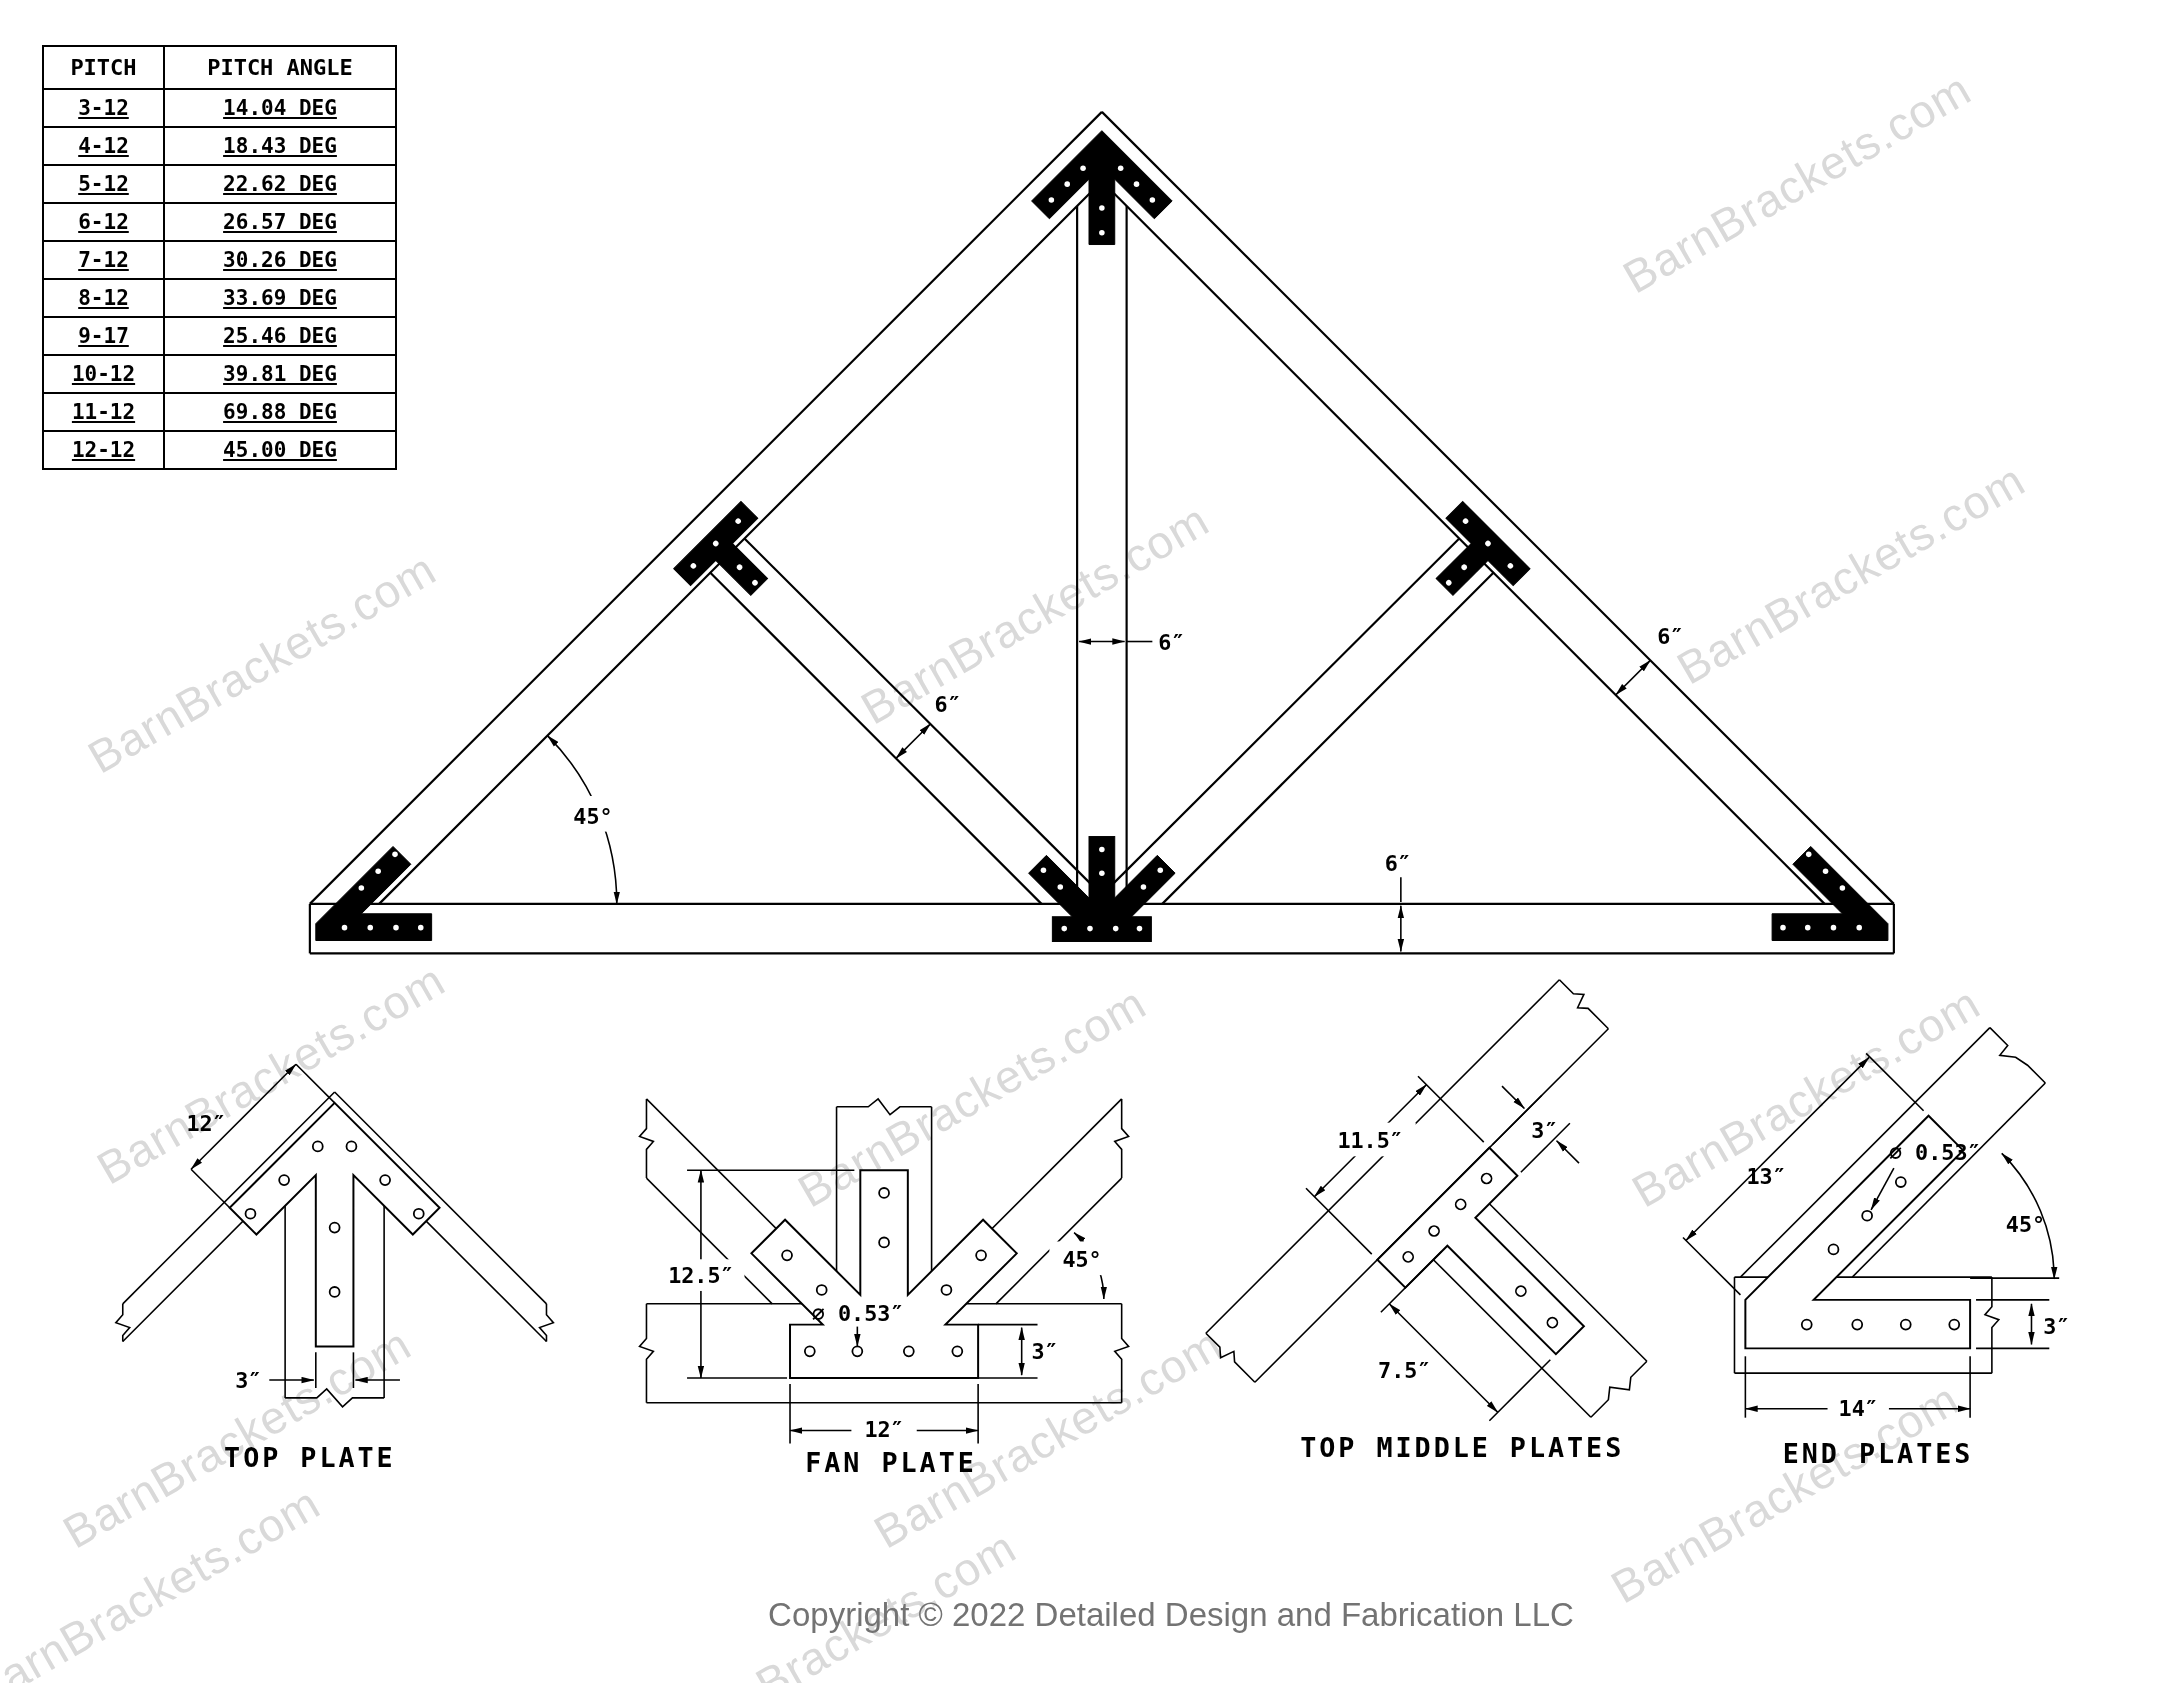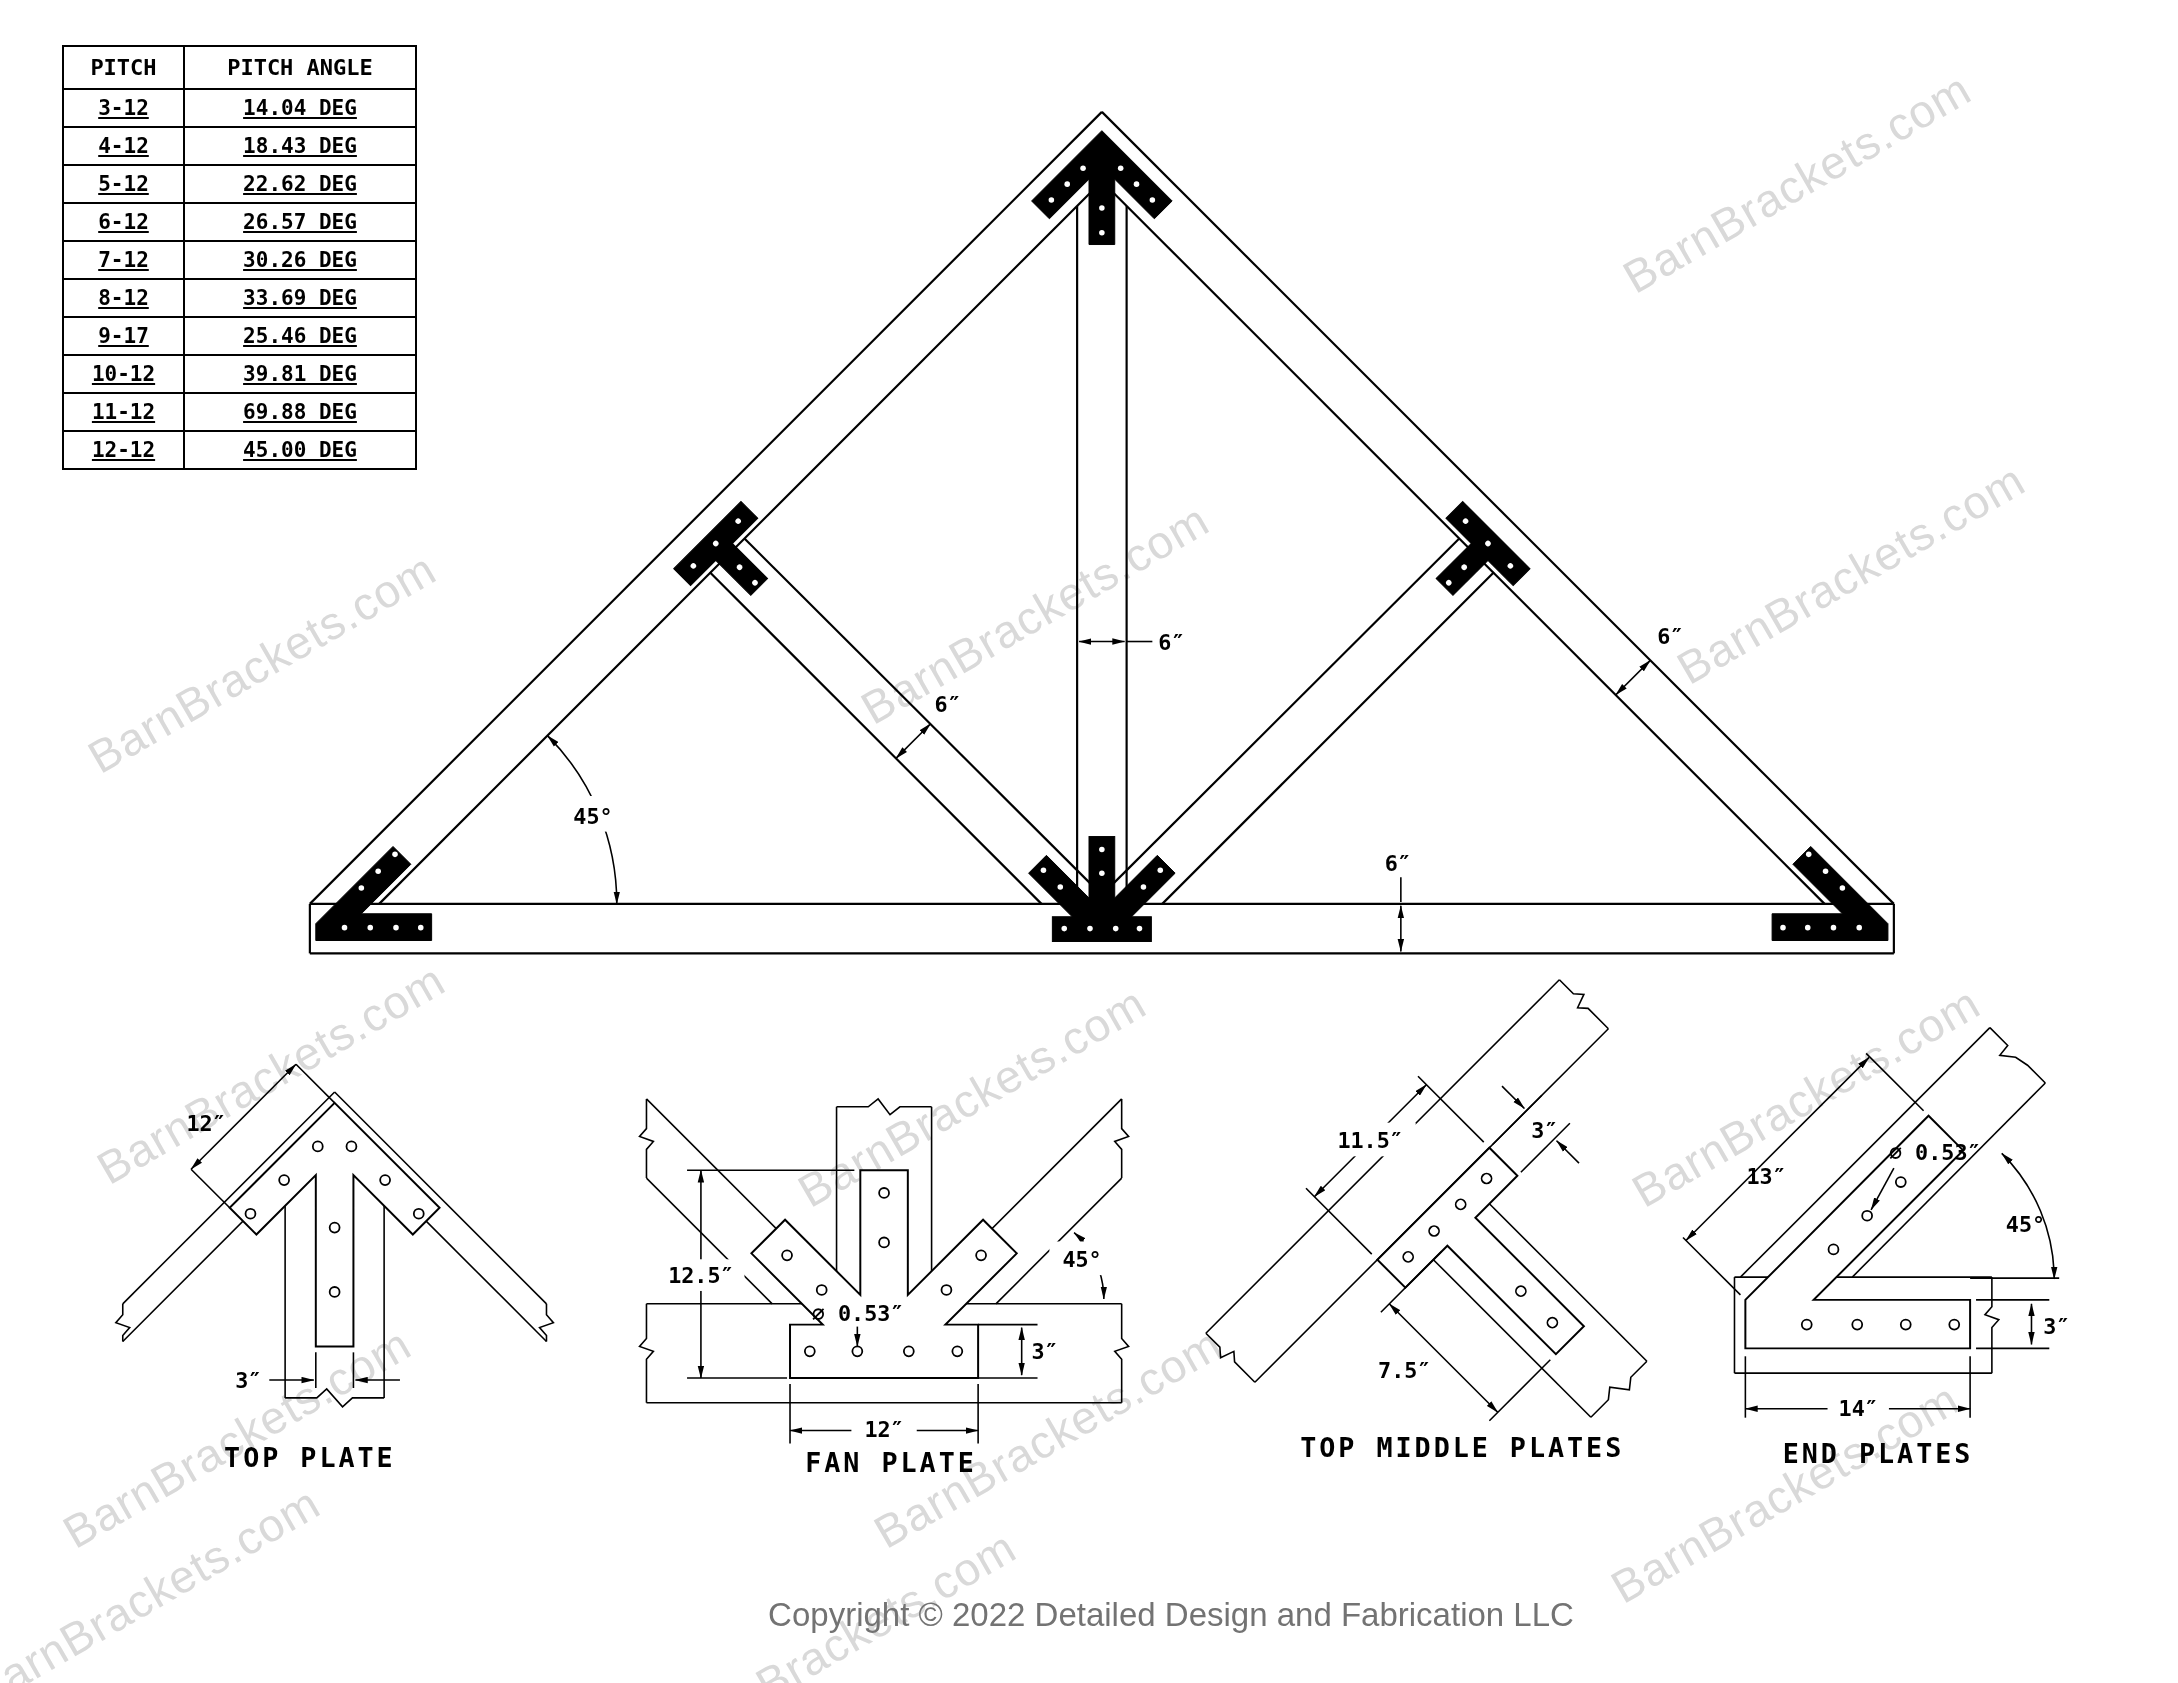--- a/index.html
+++ b/index.html
@@ -4,21 +4,21 @@
 <style>
   html,body{margin:0;padding:0;background:#fff;}
   .canvas{position:relative;width:2178px;height:1683px;background:#fff;overflow:hidden;
           font-family:"DejaVu Sans Mono",monospace;}
   
   .wm{position:absolute;transform:translate(-50%,-50%) rotate(-30deg);
       font-family:"Liberation Sans",sans-serif;font-size:46px;letter-spacing:1px;
       white-space:nowrap;user-select:none;}
   
   .pitch-table{position:absolute;left:42px;top:45px;border-collapse:collapse;
-      font-family:"DejaVu Sans Mono",monospace;font-weight:bold;font-size:21px;color:#000;margin-left:20px;}
+      font-family:"DejaVu Sans Mono",monospace;font-weight:bold;font-size:21px;color:#000;}
   .pitch-table th,.pitch-table td{border:2px solid #000;text-align:center;background:#fff;}
   .pitch-table th{height:41px;padding:0 12px;font-size:22px;}
   .pitch-table td{height:36px;padding:0 10px;text-decoration:underline;}
   .pitch-table .c1{min-width:95px;}
   .pitch-table .c2{min-width:206px;}
   
   .draw{position:absolute;left:0;top:0;}
   .draw text{fill:#000;font-family:"DejaVu Sans Mono",monospace;font-weight:bold;}
   .dim{font-size:22px;}
   .title{font-size:27px;letter-spacing:3px;}

